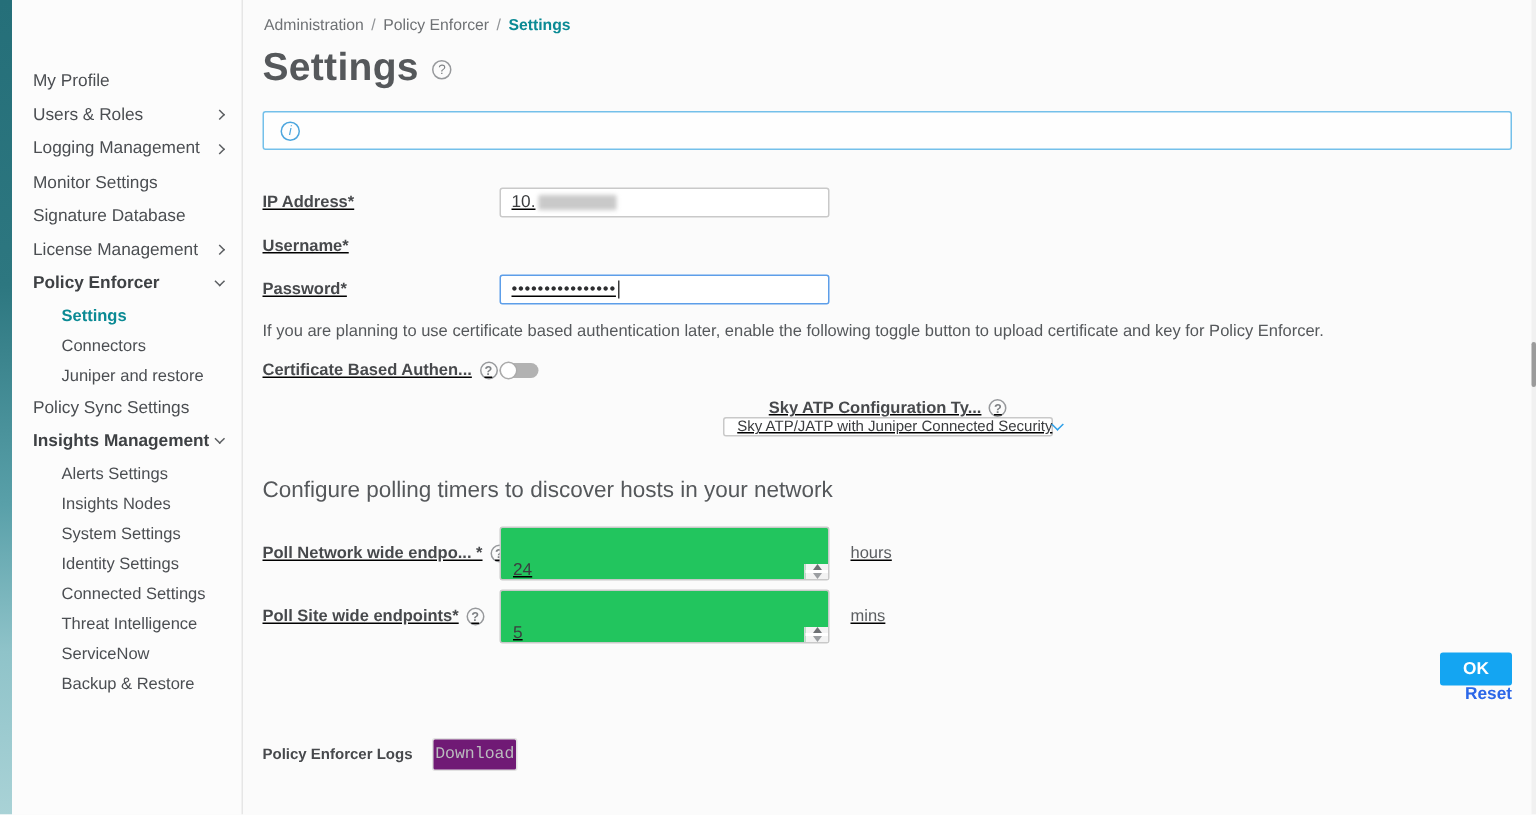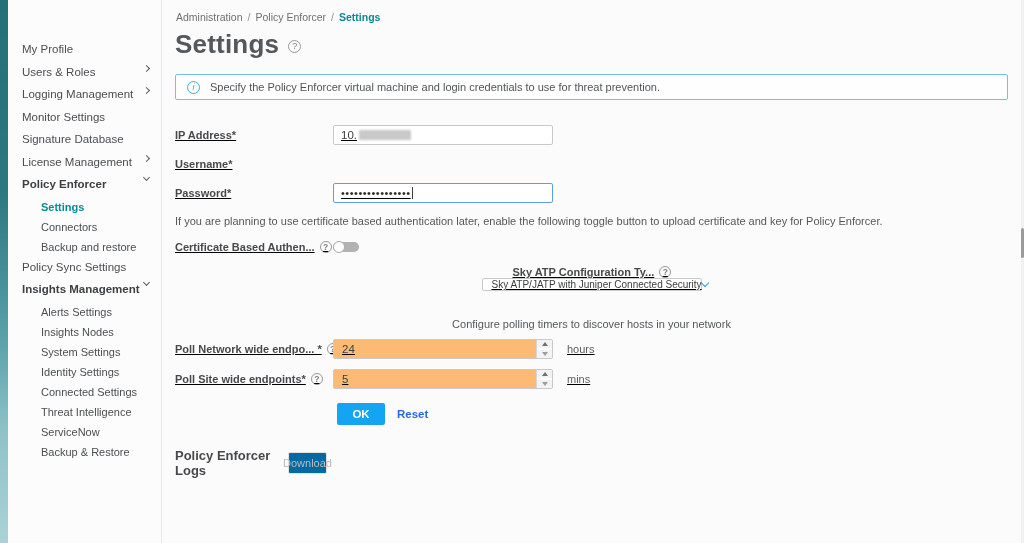--- a/index.html
+++ b/index.html
@@ -7,21 +7,21 @@
     font-family:"Liberation Sans","DejaVu Sans",sans-serif; }
   .app { position:relative; width:1024px; height:543px; background:#fbfbfb; }
 
   
   .accent-strip { position:absolute; left:0; top:0; width:8px; height:100%;
     background:linear-gradient(180deg,#256f79 0%,#2d7780 35%,#59a0a9 62%,#8fc3c9 80%,#a9d2d6 100%); }
 
   
   .sidebar { position:absolute; left:8px; top:0; width:154px; height:100%;
     background:#fcfcfc; border-right:1px solid #e6e6e6; padding-top:43px; }
-  .nav-item { height:22.5px; display:flex; align-items:flex-start; padding:0 12px 0 14px;
+  .nav-item { height:22.5px; display:flex; align-items:center; padding:0 12px 0 14px;
     font-size:11.5px; color:#4b4e52; cursor:pointer; white-space:nowrap; }
   .nav-item .lbl { flex:1; }
   .nav-group { font-weight:700; color:#3e4144; }
   .nav-sub { height:20px; padding-left:33px; font-size:11px; }
   .nav-active { color:#0a8a94; font-weight:700; }
   .chev { width:5px; height:5px; border-right:1.4px solid #5b5e61; border-bottom:1.4px solid #5b5e61; flex:none; }
   .chev.r { transform:rotate(-45deg); }
   .chev.d { transform:rotate(45deg); margin-top:-3px; }
 
   
@@ -61,51 +61,51 @@
     display:flex; align-items:center; white-space:nowrap; }
   .tinput { width:220px; height:20px; border:1px solid #c9c9c9; border-radius:2px; background:#fff;
     display:flex; align-items:center; padding:0 7px; font-size:11.5px; color:#3b3d3f; cursor:text; }
   .tinput.focused { border-color:#5d9ee9; }
   .redacted { display:inline-block; width:52px; height:10px; background:#c9c9c9; border-radius:1px;
     filter:blur(1.3px); margin-left:2px; }
   .dots { font-size:11px; letter-spacing:.5px; color:#2e2f31; }
   .caret { width:1px; height:12px; background:#3a3a3a; margin-left:1px; }
 
   .note { font-size:11px; color:#55585b; margin:12px 0 10px 0; }
-  .note2 { font-size:11px; color:#55585b; margin:32px 0 9px 0;text-align:center; }
+  .note2 { font-size:15px; color:#55585b; margin:32px 0 24px 0; }
 
   .toggle { width:26px; height:12px; position:relative; cursor:pointer; }
   .toggle .track { position:absolute; left:0; top:1px; width:26px; height:10px; background:#b2b2b2; border-radius:5px; }
   .toggle .knob { position:absolute; left:0; top:0; width:12px; height:12px; background:#fff;
     border:1px solid #ababab; border-radius:50%; }
 
   .select { width:220px; height:20px; border:1px solid #c9c9c9; border-radius:2px; background:#fff;
     display:flex; align-items:center; justify-content:space-between; padding:0 9px; cursor:pointer; }
   .select .sel-text { font-size:10px; color:#3b3d3f; white-space:nowrap; }
   .sel-chev { width:6px; height:6px; border-right:1.6px solid #2d9fe8; border-bottom:1.6px solid #2d9fe8;
     transform:rotate(45deg); margin-top:-3px; flex:none; }
 
-  .spin { width:220px; height:20px; border:1px solid #c9c9c9; border-radius:2px; background:#fdba74; display:flex; }
+  .spin { width:220px; height:36px; border:1px solid #c9c9c9; border-radius:2px; background:#22c55e; display:flex;align-items:flex-end; }
   .spin-val { flex:1; display:flex; align-items:center; padding-left:8px; font-size:11.5px; color:#3b3d3f; }
   .spin-btns { width:16px; display:flex; flex-direction:column; border-left:1px solid #d6d6d6; }
   .spin-up,.spin-dn { flex:1; background:#f3f3f3; display:flex; align-items:center; justify-content:center; cursor:pointer; }
   .spin-up { border-bottom:2px solid #fff; }
   .tri-up { width:0; height:0; border-left:3px solid transparent; border-right:3px solid transparent; border-bottom:4px solid #6e7174; }
   .tri-dn { width:0; height:0; border-left:3px solid transparent; border-right:3px solid transparent; border-top:4px solid #9b9ea1; }
   .unit { margin-left:14px; font-size:11px; color:#5b5e61; }
 
-  .btn-row { margin-top:14px; margin-left:162px; display:flex; align-items:center; }
+  .btn-row { margin-top:14px; margin-left:162px; display:flex; align-items:flex-end;flex-direction:column; }
   .ok-btn { width:48px; height:22px; background:#14a5f2; color:#fff; font-weight:700; font-size:11.5px;
     border-radius:2px; display:flex; align-items:center; justify-content:center; cursor:pointer; }
   .reset-link { margin-left:12px; color:#2b67e8; font-size:11.5px; font-weight:600; cursor:pointer; }
 
   .logs-row { margin-top:23px; display:flex; align-items:center; }
-  .logs-label { width:113px; font-size:13px; font-weight:700; color:#47494c; }
-  .dl-btn { width:39px; height:22px; border:1px solid #e1e1e1; background:#0369a1; color:#babcbe;
-    font-size:11px; border-radius:2px; display:flex; align-items:center; justify-content:center; }
+  .logs-label { width:113px; font-size:10px; font-weight:700; color:#47494c; }
+  .dl-btn { width:57px; height:22px; border:1px solid #e1e1e1; background:#701a75; color:#babcbe;
+    font-size:11px; border-radius:2px; display:flex; align-items:center; justify-content:center;font-family:Liberation Mono, monospace; }
 
   .scroll-track { position:absolute; right:0; top:0; width:3px; height:100%; background:#f1f1f1; }
   .scroll-thumb { position:absolute; right:0; top:228px; width:3px; height:30px; background:#9b9b9b; border-radius:2px; }
 </style>
 </head>
 <body>
 
 <div class="app">
   <div class="accent-strip"></div>
 
@@ -135,21 +135,21 @@
         <span class="lbl">Policy Enforcer</span>
         <span class="chev d"></span>
       </div>
     <div class="nav-item nav-sub nav-active">
         <span class="lbl">Settings</span>
       </div>
     <div class="nav-item nav-sub">
         <span class="lbl">Connectors</span>
       </div>
     <div class="nav-item nav-sub">
-        <span class="lbl">Backup and restore</span>
+        <span class="lbl">Juniper and restore</span>
       </div>
     <div class="nav-item">
         <span class="lbl">Policy Sync Settings</span>
       </div>
     <div class="nav-item nav-group">
         <span class="lbl">Insights Management</span>
         <span class="chev d"></span>
       </div>
     <div class="nav-item nav-sub">
         <span class="lbl">Alerts Settings</span>
@@ -217,21 +217,20 @@
       <span class="bc-current">Settings</span>
     </div>
 
     <div class="title-row">
       <span class="page-title">Settings</span>
       <span class="help-circ">?</span>
     </div>
 
     <div class="banner">
       <span class="info-circ">i</span>
-      <span class="banner-text">Specify the Policy Enforcer virtual machine and login credentials to use for threat prevention.</span>
     </div>
 
     <div class="form">
       <div class="frow">
         <span class="flabel">IP Address*</span>
         <div class="tinput">
           <span>10.</span>
           <span class="redacted"></span>
         </div>
       </div>
@@ -267,21 +266,21 @@
           <span class="help-circ sm">?</span>
         </span>
         <div class="select">
           <span class="sel-text">Sky ATP/JATP with Juniper Connected Security</span>
           <span class="sel-chev"></span>
         </div>
       </div>
 
       <div class="note2">Configure polling timers to discover hosts in your network</div>
 
-      <div class="frow" style="margin-bottom:10px;">
+      <div class="frow" style="margin-bottom:22px;">
         <span class="flabel">
           <span>Poll Network wide endpo... *</span>
           <span class="help-circ sm">?</span>
         </span>
         <div class="spin">
           <span class="spin-val">24</span>
           <span class="spin-btns">
             <span class="spin-up">
                 <span class="tri-up"></span>
               </span>

